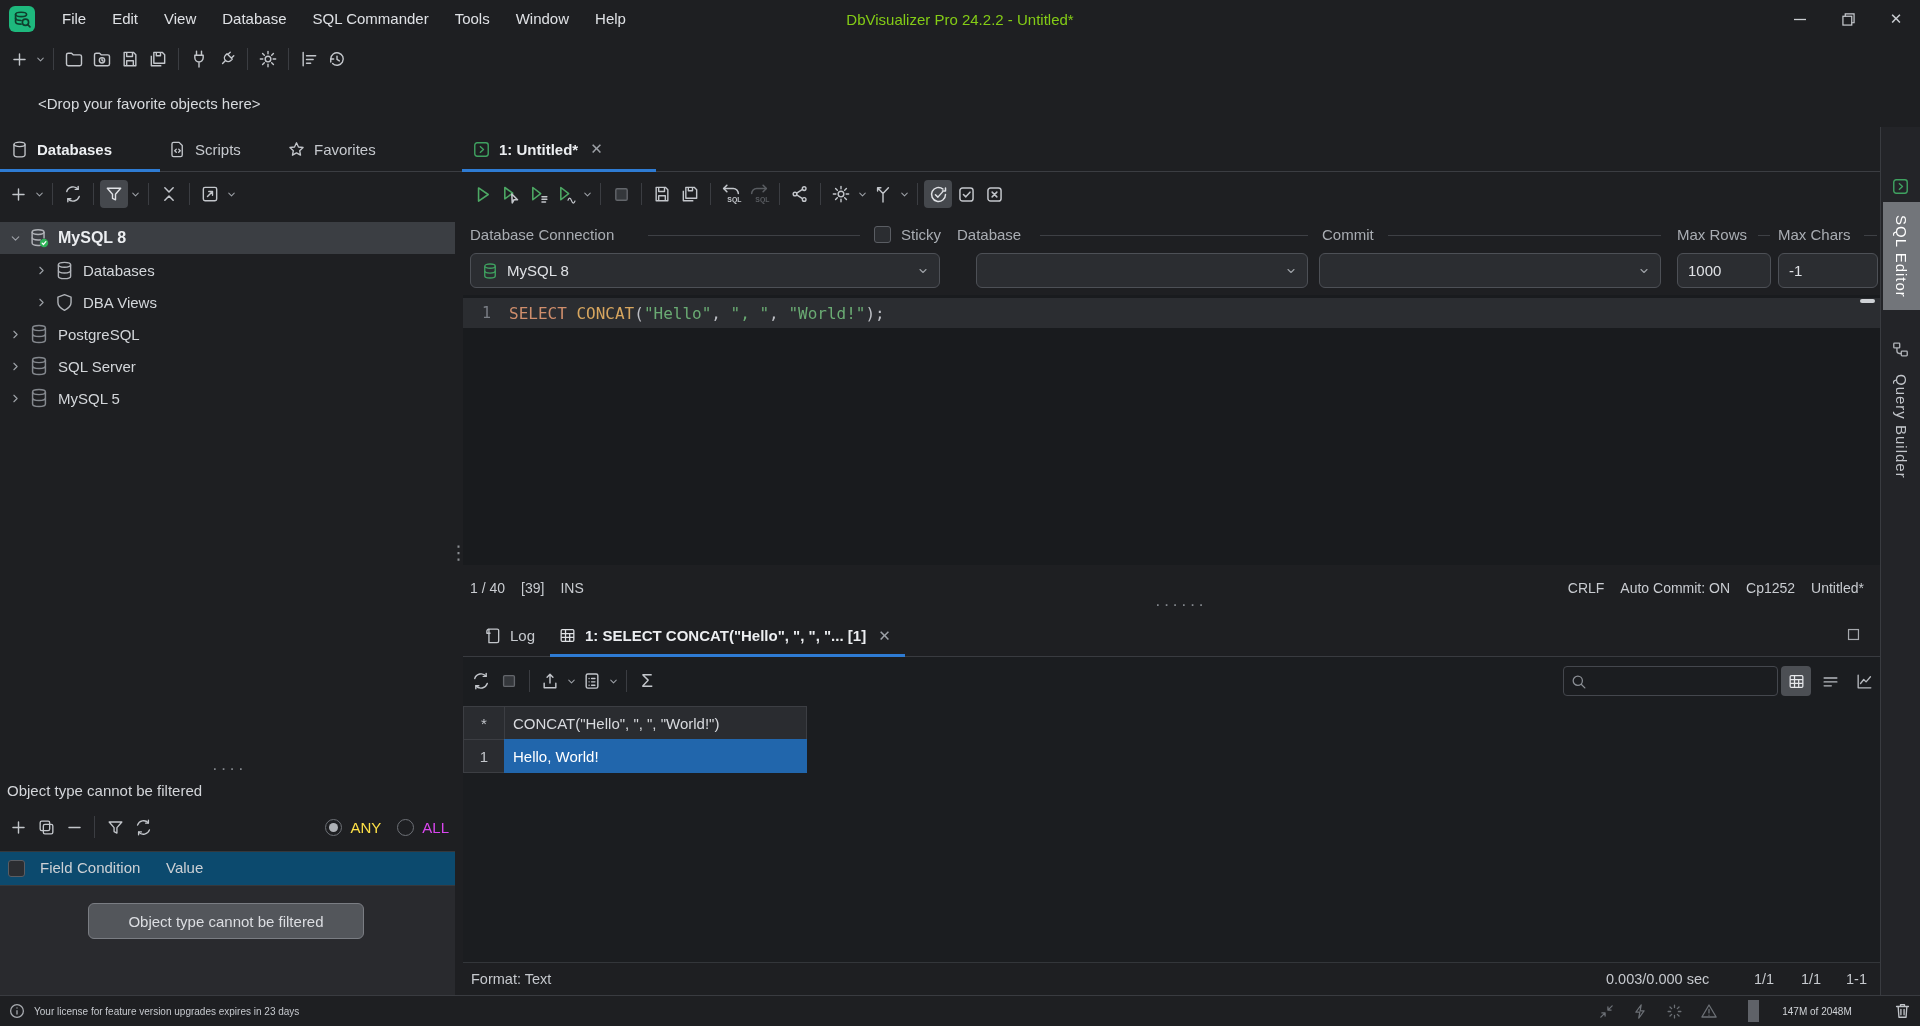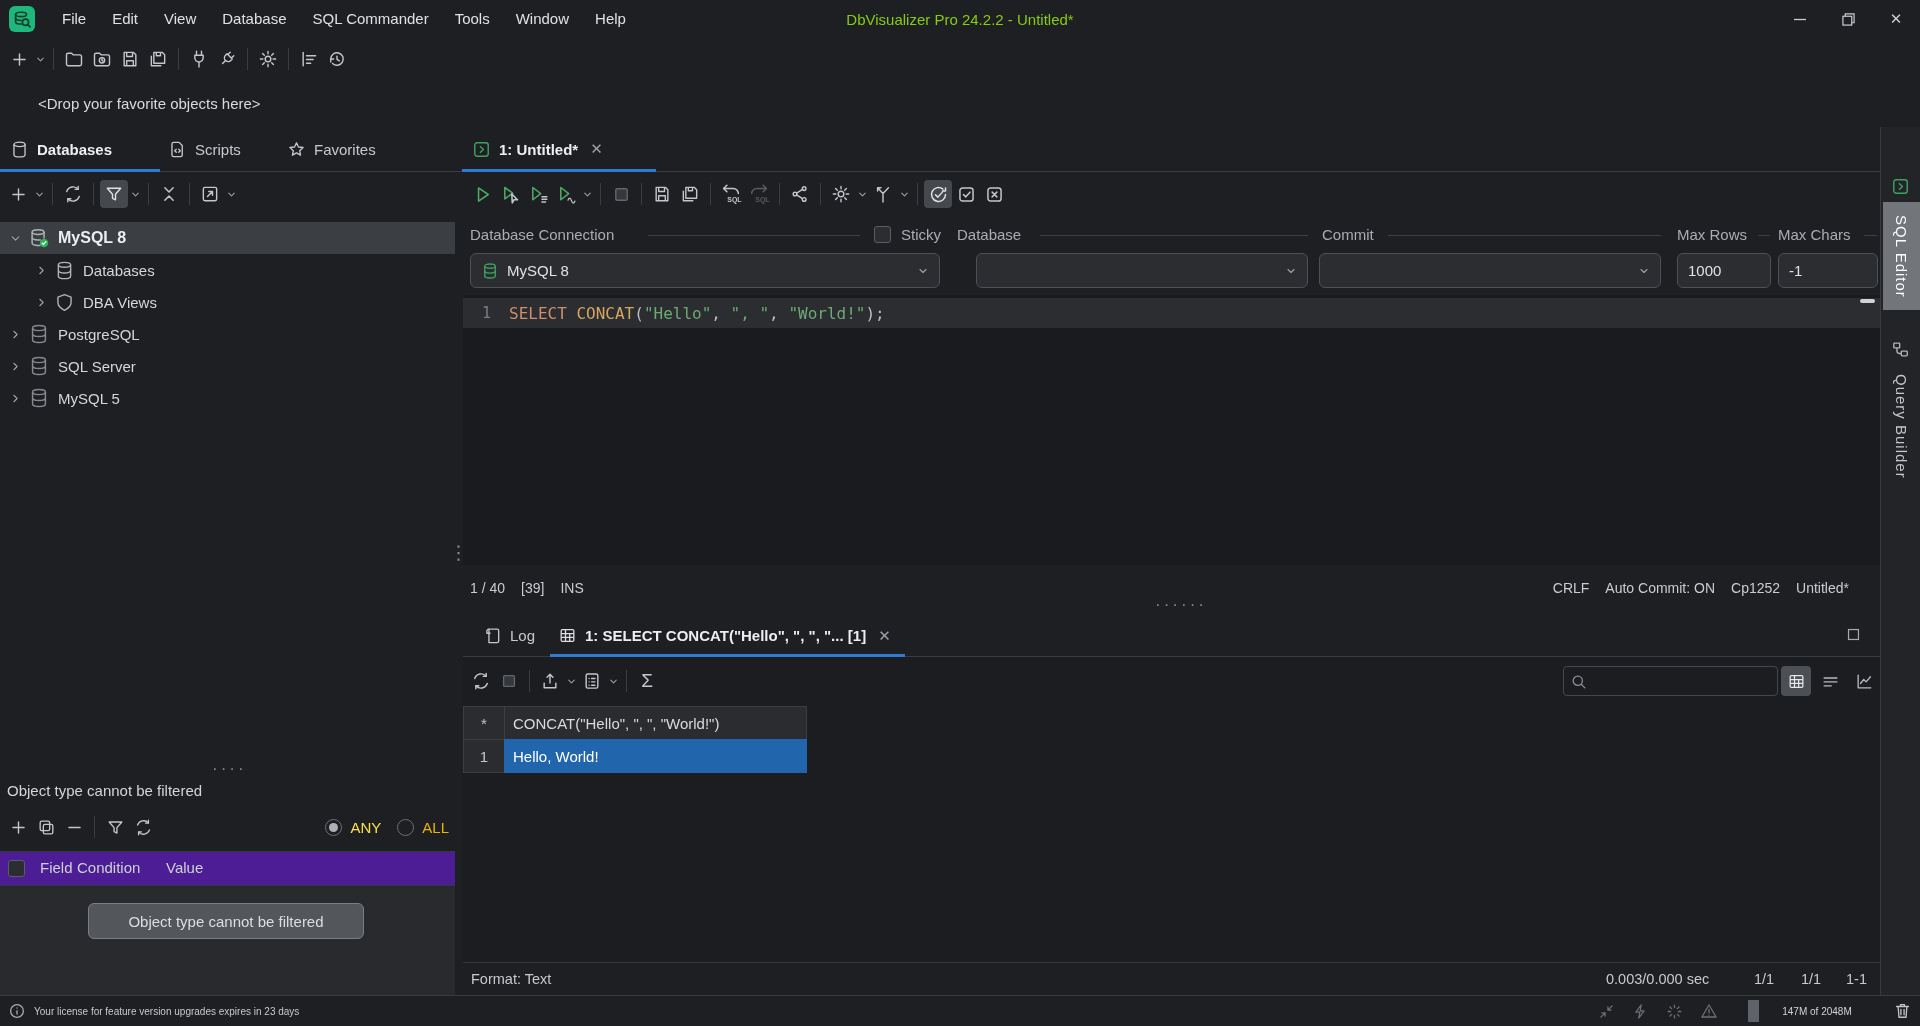--- a/index.html
+++ b/index.html
@@ -42,21 +42,21 @@
   .caret{width:18px;display:flex;justify-content:center;color:#9da1a7;flex:0 0 auto}
   .ticon{margin:0 8px 0 4px;color:#b0b3b8}
   .ticon.dim{color:#84888e}
   .vdots{position:absolute;left:449px;top:546px;width:16px;text-align:center;color:#8a8d92;font-size:19px;line-height:14px}
   .hdots{color:#84888e;letter-spacing:3px;font-size:17px}
 
   .fmsg{position:absolute;left:7px;top:782px;color:#d3d5d9}
   .ftoolbar{position:absolute;left:4px;top:806px;width:451px;height:42px;display:flex;align-items:center}
   .radio{width:17px;height:17px;border-radius:50%;border:1px solid #6d7076;display:flex;align-items:center;justify-content:center;flex:0 0 auto}
   .radio .dot{width:9px;height:9px;border-radius:50%;background:#aeb1b6}
-  .fheader{position:absolute;left:0;top:851px;width:455px;height:35px;background:#4c1d95;border-top:1px solid #35383c;border-bottom:1px solid #35383c;color:#ced1d5}
+  .fheader{position:absolute;left:0;top:851px;width:455px;height:35px;background:#0c4a6e;border-top:1px solid #35383c;border-bottom:1px solid #35383c;color:#ced1d5}
   .cbx{width:17px;height:17px;border:1px solid #5a5d63;border-radius:3px;background:#2b2d31;flex:0 0 auto}
   .fbody{position:absolute;left:0;top:886px;width:455px;height:109px;background:#292a2e}
   .fbtn{position:absolute;left:88px;top:17px;width:276px;height:36px;background:#53565b;border:1px solid #7a7d83;border-radius:6px;display:flex;align-items:center;justify-content:center;color:#dcdee2}
 
   
   .sqlbar{position:absolute;left:468px;top:174px;height:40px;display:flex;align-items:center}
   .grn{color:#4da864}
 
   
   .clabel{position:absolute;top:226px;color:#a9adb3;white-space:nowrap}
@@ -65,21 +65,21 @@
   .dd .cr{margin-left:auto;color:#9da1a7}
 
   
   .editor{position:absolute;left:463px;top:295px;width:1417px;height:270px;background:#191b1e}
   .curline{position:absolute;left:0;top:3px;width:100%;height:30px;background:#2b2d31}
   .code{position:absolute;left:0;top:3px;height:30px;display:flex;align-items:center;white-space:pre;font-family:"DejaVu Sans Mono",monospace;font-size:16px}
   .ln{width:46px;text-align:right;padding-right:18px;color:#7a7e85;font-size:15px}
   .kw{color:#cf8e6c}.fn{color:#d7a65f}.str{color:#6aab73}.pl{color:#bcbec4}
   .thumb{position:absolute;right:5px;top:4px;width:15px;height:4px;background:#cfd2d6;border-radius:2px}
   .estatus{position:absolute;left:470px;top:570px;width:1405px;height:36px;display:flex;align-items:center;gap:16px;color:#c9ccd1;font-size:14px}
-  .estatus .right{margin-left:auto;display:flex;gap:16px;margin-right:26px}
+  .estatus .right{margin-left:auto;display:flex;gap:16px;margin-right:11px}
 
   
   .rtabs{position:absolute;left:463px;top:615px;width:1417px;height:42px;border-bottom:1px solid #393b40}
   .rbody{position:absolute;left:463px;top:657px;width:1417px;height:305px;background:#1b1d20}
   .rtoolbar{position:absolute;left:4px;top:0;height:48px;display:flex;align-items:center;color:#a5a8ad}
   .search{position:absolute;left:1100px;top:9px;width:215px;height:30px;background:#1b1d20;border:1px solid #44474d;border-radius:4px;display:flex;align-items:center;padding:0 6px;color:#8b8f95}
   .toggles{position:absolute;left:1318px;top:9px;display:flex;align-items:center;gap:4px;color:#b6b9be}
   .tgl{width:30px;height:30px;display:flex;align-items:center;justify-content:center;border-radius:4px}
   .tgl.on{background:#4c4f54;color:#e6e8eb}
   .grid{position:absolute;left:0;top:49px}
@@ -432,21 +432,21 @@
         <path d="M4.5 9a8 8 0 0 1 13.6-2.8M19.5 15a8 8 0 0 1-13.6 2.8"></path>
         <path d="M18.2 2.8v3.6h-3.6M5.8 21.2v-3.6h3.6"></path>
       </svg>
     </div>
   <div style="margin-left:auto;display:flex;align-items:center;gap:8px;margin-right:6px">
     <span class="radio">
         <span class="dot"></span>
       </span>
     <span style="color:#fde047">ANY</span>
     <span class="radio" style="margin-left:8px"></span>
-    <span style="color:#eab308">ALL</span>
+    <span style="color:#d946ef">ALL</span>
   </div>
 </div>
 
 <div class="fheader">
   <span class="cbx abs" style="left:8px;top:8px"></span>
   <span class="abs" style="left:40px;top:7px">Field</span>
   <span class="abs" style="left:77px;top:7px">Condition</span>
   <span class="abs" style="left:166px;top:7px">Value</span>
 </div>
 <div class="fbody">

